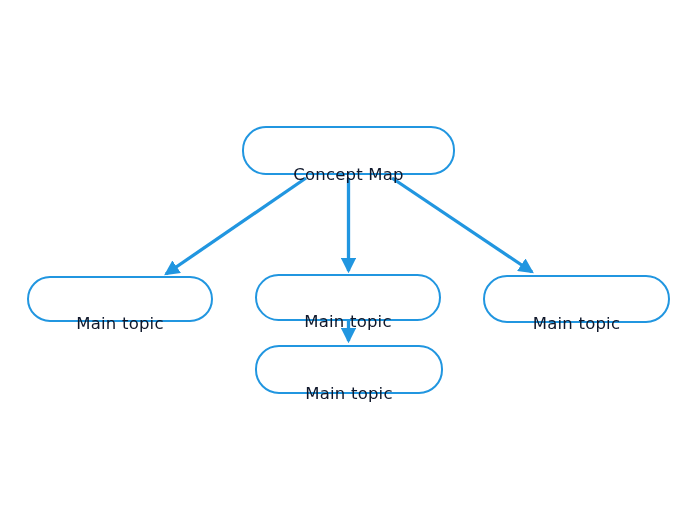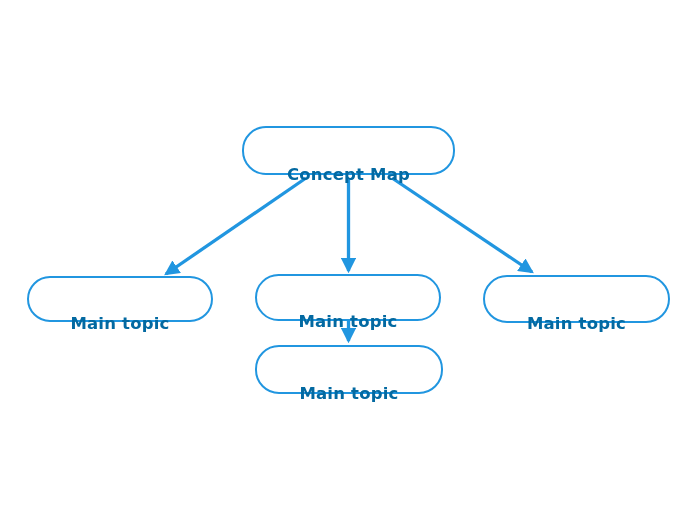--- a/index.html
+++ b/index.html
@@ -30,23 +30,23 @@
     position: absolute;
     box-sizing: border-box;
     background: #ffffff;
     border: 2.5px solid var(--accent, #2196e0);
     border-radius: 24px;
     display: flex;
     align-items: center;
     justify-content: center;
   }
   .node .label {
-    font-weight: 700;
+    font-weight: 400;
     font-size: 16.5px;
-    color: #0369a1;
+    color: #0f172a;
     white-space: nowrap;
     letter-spacing: 0.2px;
     margin-top: 48px;
   }
   .node-root   { left: 242px; top: 126px; width: 213px; height: 49px; }
   .node-main-1 { left: 27px;  top: 276px; width: 186px; height: 46px; }
   .node-main-2 { left: 255px; top: 274px; width: 186px; height: 47px; }
   .node-main-3 { left: 483px; top: 275px; width: 187px; height: 48px; }
   .node-main-4 { left: 255px; top: 345px; width: 188px; height: 49px; }
 </style>

